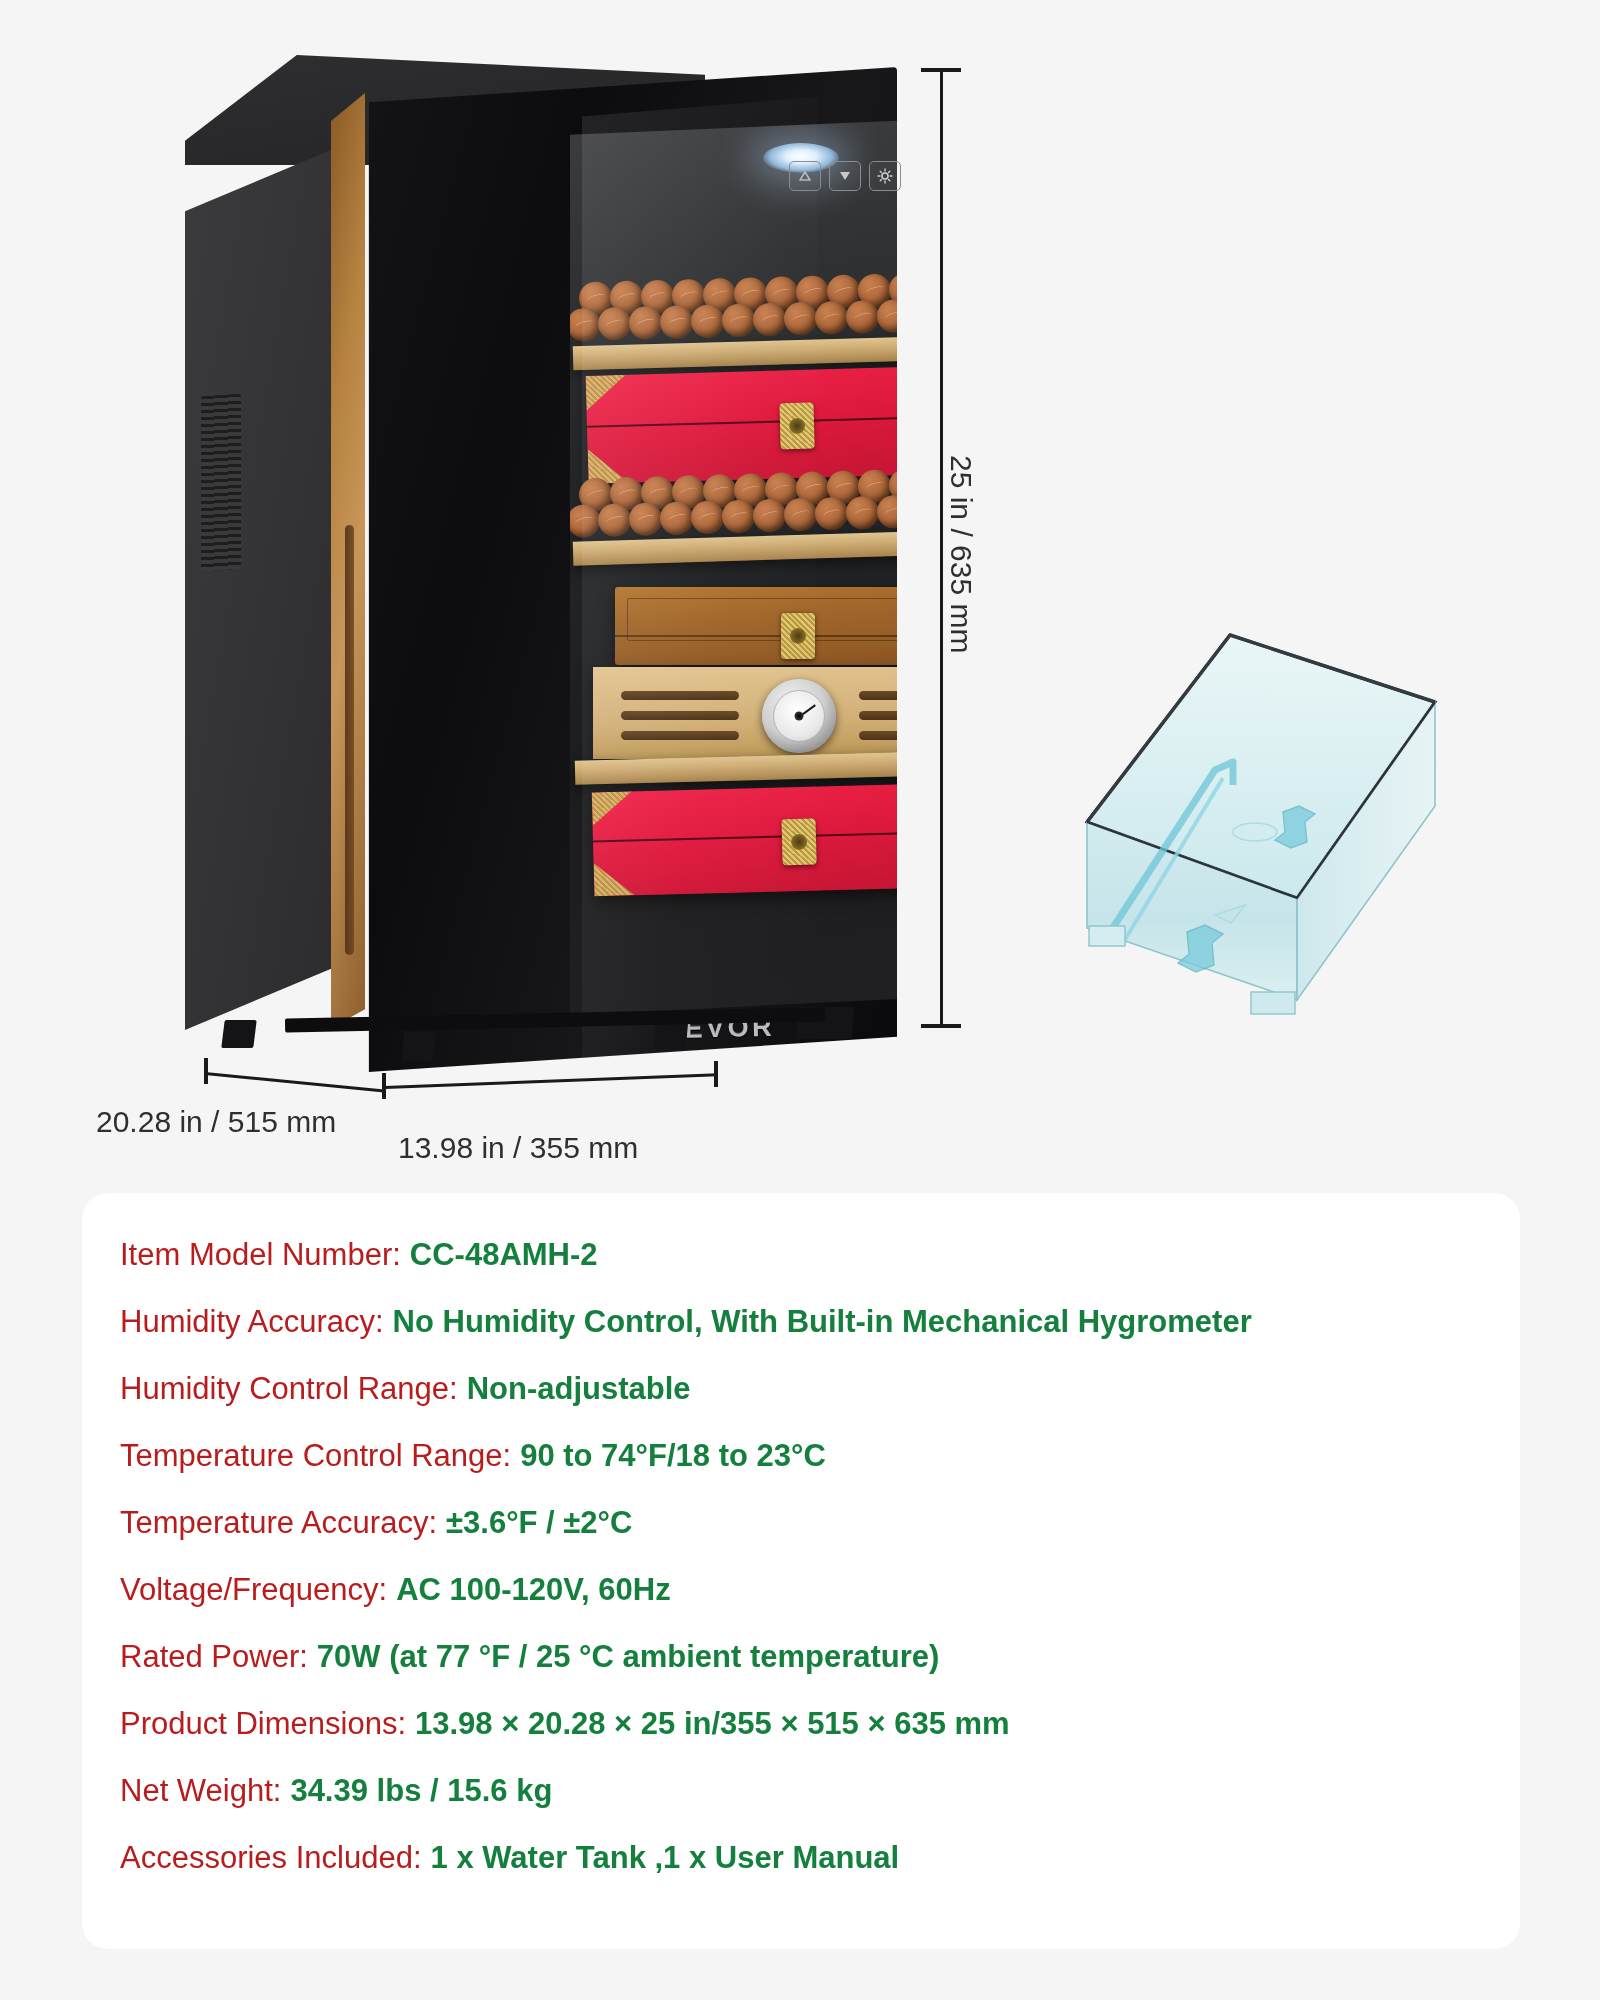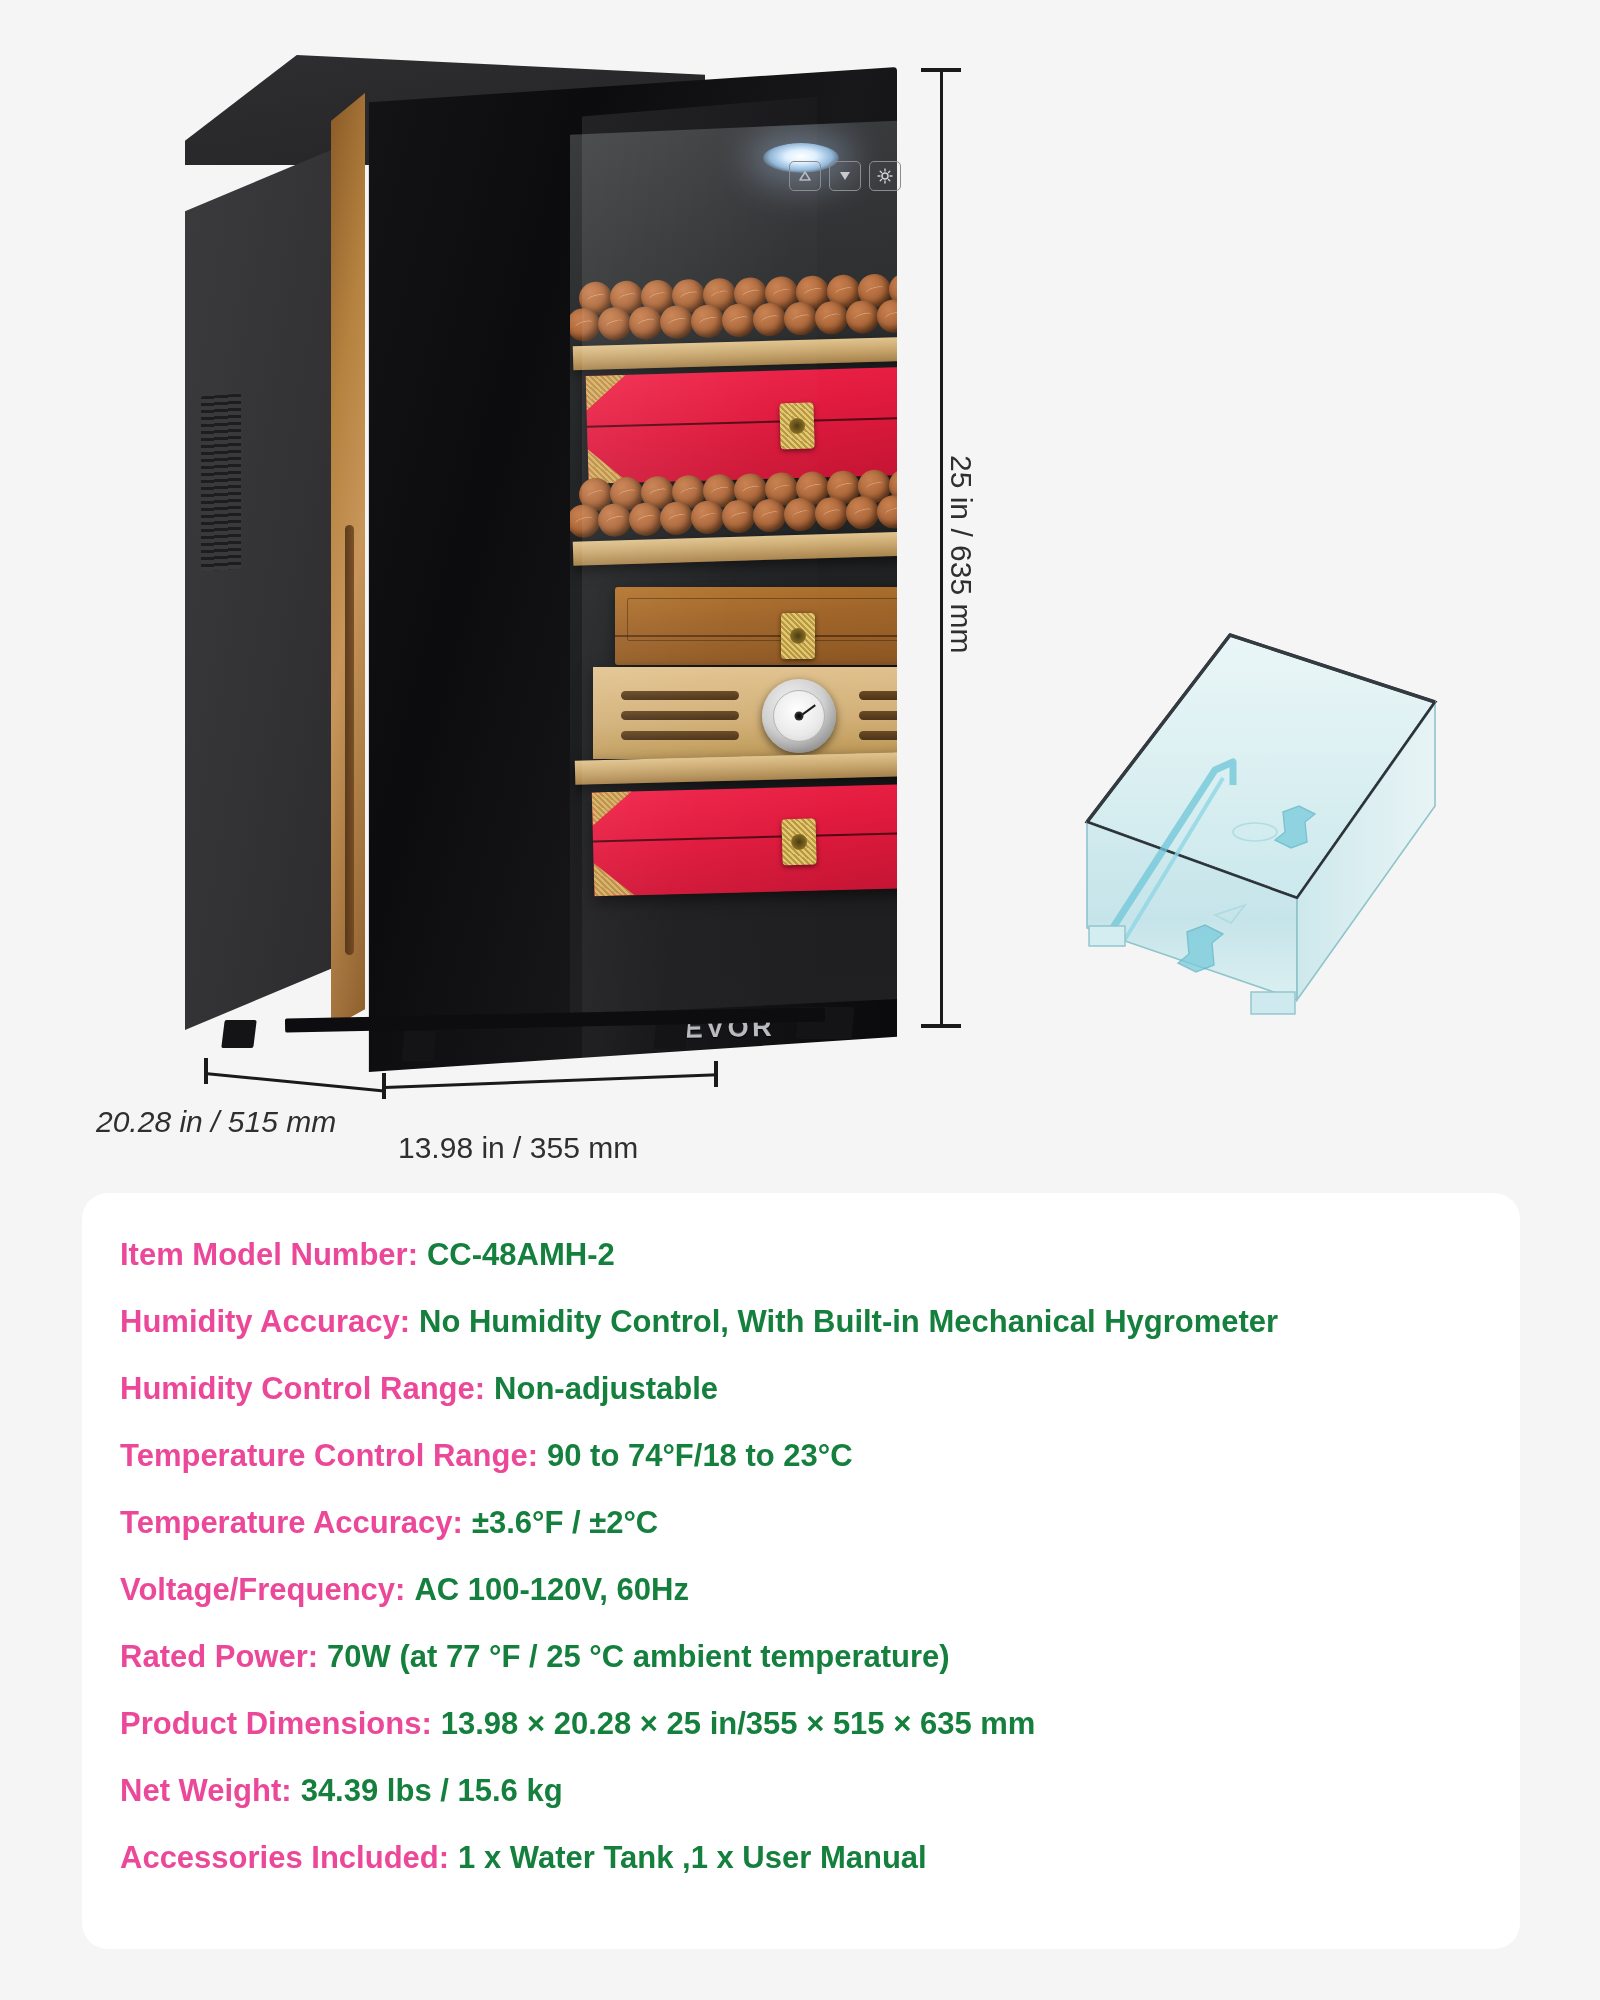--- a/index.html
+++ b/index.html
@@ -211,21 +211,21 @@
     background:#ffffff;border-radius:26px;
   }
   #spec-list{
     position:absolute;left:38px;top:46px;right:30px;
   }
   .spec-row{
     display:flex;align-items:baseline;
     font-size:31px;line-height:1.0;
     margin-bottom:36px;white-space:nowrap;
   }
-  .spec-label{color:#ec4899;font-weight:700;}
+  .spec-label{color:#b91c1c;font-weight:400;}
   .spec-value{color:#15803d;font-weight:700;margin-left:9px;}
 </style>
 </head>
 <body>
 
 <div id="photo-area">
 
   <div id="cabinet">
 
     <div class="top-panel"></div>
@@ -381,21 +381,21 @@
   </div>
 
   <div class="dim-line" style="left:940px;top:68px;width:2.5px;height:960px;"></div>
   <div class="dim-cap" style="left:921px;top:68px;width:40px;height:4px;"></div>
   <div class="dim-cap" style="left:921px;top:1024px;width:40px;height:4px;"></div>
   <div class="dim-label vertical" style="left:978px;top:455px;">25 in / 635 mm</div>
 
   <div class="dim-line" style="left:205px;top:1072px;width:180px;height:2.5px;transform:rotate(5.6deg);transform-origin:left center;"></div>
   <div class="dim-cap" style="left:204px;top:1058px;width:3.5px;height:26px;"></div>
   <div class="dim-cap" style="left:382px;top:1073px;width:3.5px;height:26px;"></div>
-  <div class="dim-label" style="left:96px;top:1105px;font-style:italic;">20.28 in / 515 mm</div>
+  <div class="dim-label" style="left:96px;top:1105px;">20.28 in / 515 mm</div>
 
   <div class="dim-line" style="left:385px;top:1086px;width:333px;height:2.5px;transform:rotate(-2.2deg);transform-origin:left center;"></div>
   <div class="dim-cap" style="left:714px;top:1061px;width:3.5px;height:26px;"></div>
   <div class="dim-label" style="left:398px;top:1115px;margin-top:16px;">13.98 in / 355 mm</div>
 
   <div id="tank">
     <svg width="390" height="440" viewBox="0 0 390 440">
       <defs>
         <linearGradient id="tankFront" x1="0" y1="0" x2="0" y2="1">
           <stop offset="0%" stop-color="#cfeaee" stop-opacity="0.92"></stop>

